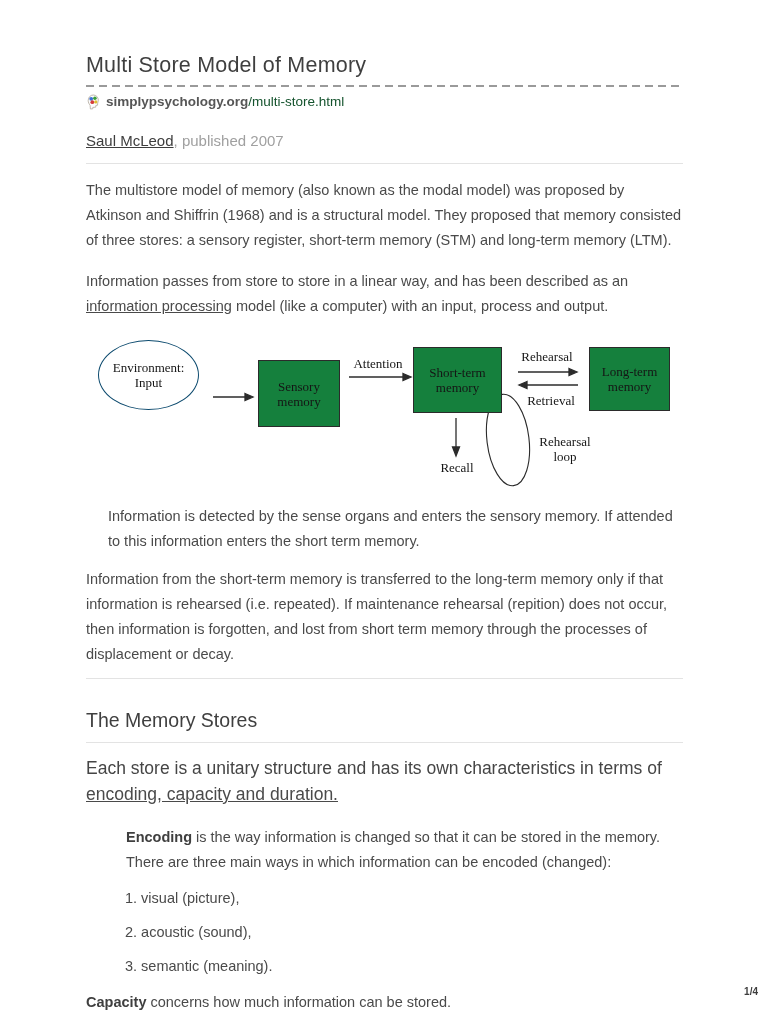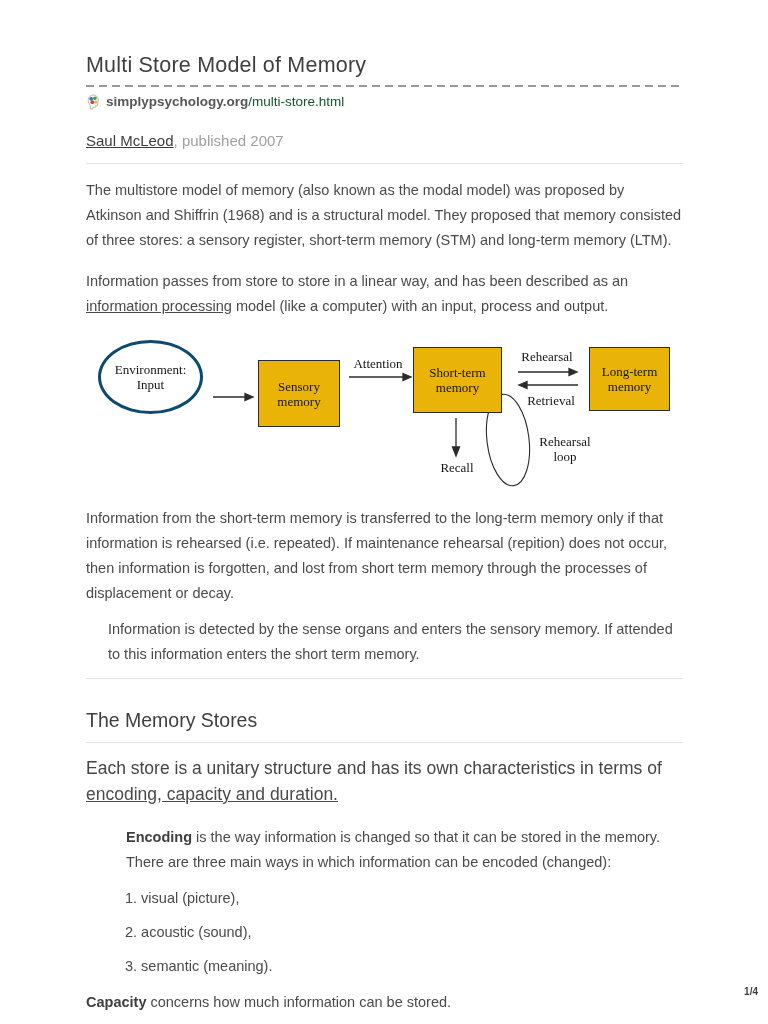--- a/index.html
+++ b/index.html
@@ -101,29 +101,29 @@
     line-height: 15px;
   }
   .diagram svg.arrows {
     position: absolute;
     left: 0; top: 0;
     width: 597px; height: 157px;
   }
   .d-box {
     position: absolute;
     border: 1px solid #2b2b2b;
-    background: #eab308;
+    background: #15803d;
     display: flex;
     align-items: center;
     justify-content: center;
     text-align: center;
   }
   .d-ellipse {
     position: absolute;
-    border: 3px solid #0c4a6e;
+    border: 1px solid #0c4a6e;
     border-radius: 50%;
     background: #ffffff;
     display: flex;
     flex-direction: column;
     align-items: center;
     justify-content: center;
     text-align: right;
   }
   .d-label {
     position: absolute;
@@ -220,23 +220,23 @@
 
       <div class="d-box" style="left:503px; top:11px; width:79px; height:62px;">
         <div style="width:66px;">Long-term memory</div>
       </div>
 
       <div class="d-label" style="left:344px; top:124px; width:54px;">Recall</div>
 
       <div class="d-label" style="left:443px; top:98px; width:72px;">Rehearsal loop</div>
     </div>
 
+    <p class="body-p caption">Information is detected by the sense organs and enters the sensory memory. If attended to this information enters the short term memory.</p>
+
     <p class="body-p after-diagram">Information from the short-term memory is transferred to the long-term memory only if that information is rehearsed (i.e. repeated). If maintenance rehearsal (repition) does not occur, then information is forgotten, and lost from short term memory through the processes of displacement or decay.</p>
-
-    <p class="body-p caption">Information is detected by the sense organs and enters the sensory memory. If attended to this information enters the short term memory.</p>
 
     <hr class="rule" style="margin-top:11px;">
 
     <div class="section-heading">The Memory Stores</div>
 
     <p class="lead-p">
       <span>Each store is a unitary structure and has its own characteristics in terms of </span><span class="inline-link">encoding, capacity and duration.</span>
     </p>
 
     <p class="body-p" style="margin-top:12px;margin-left:40px;">

